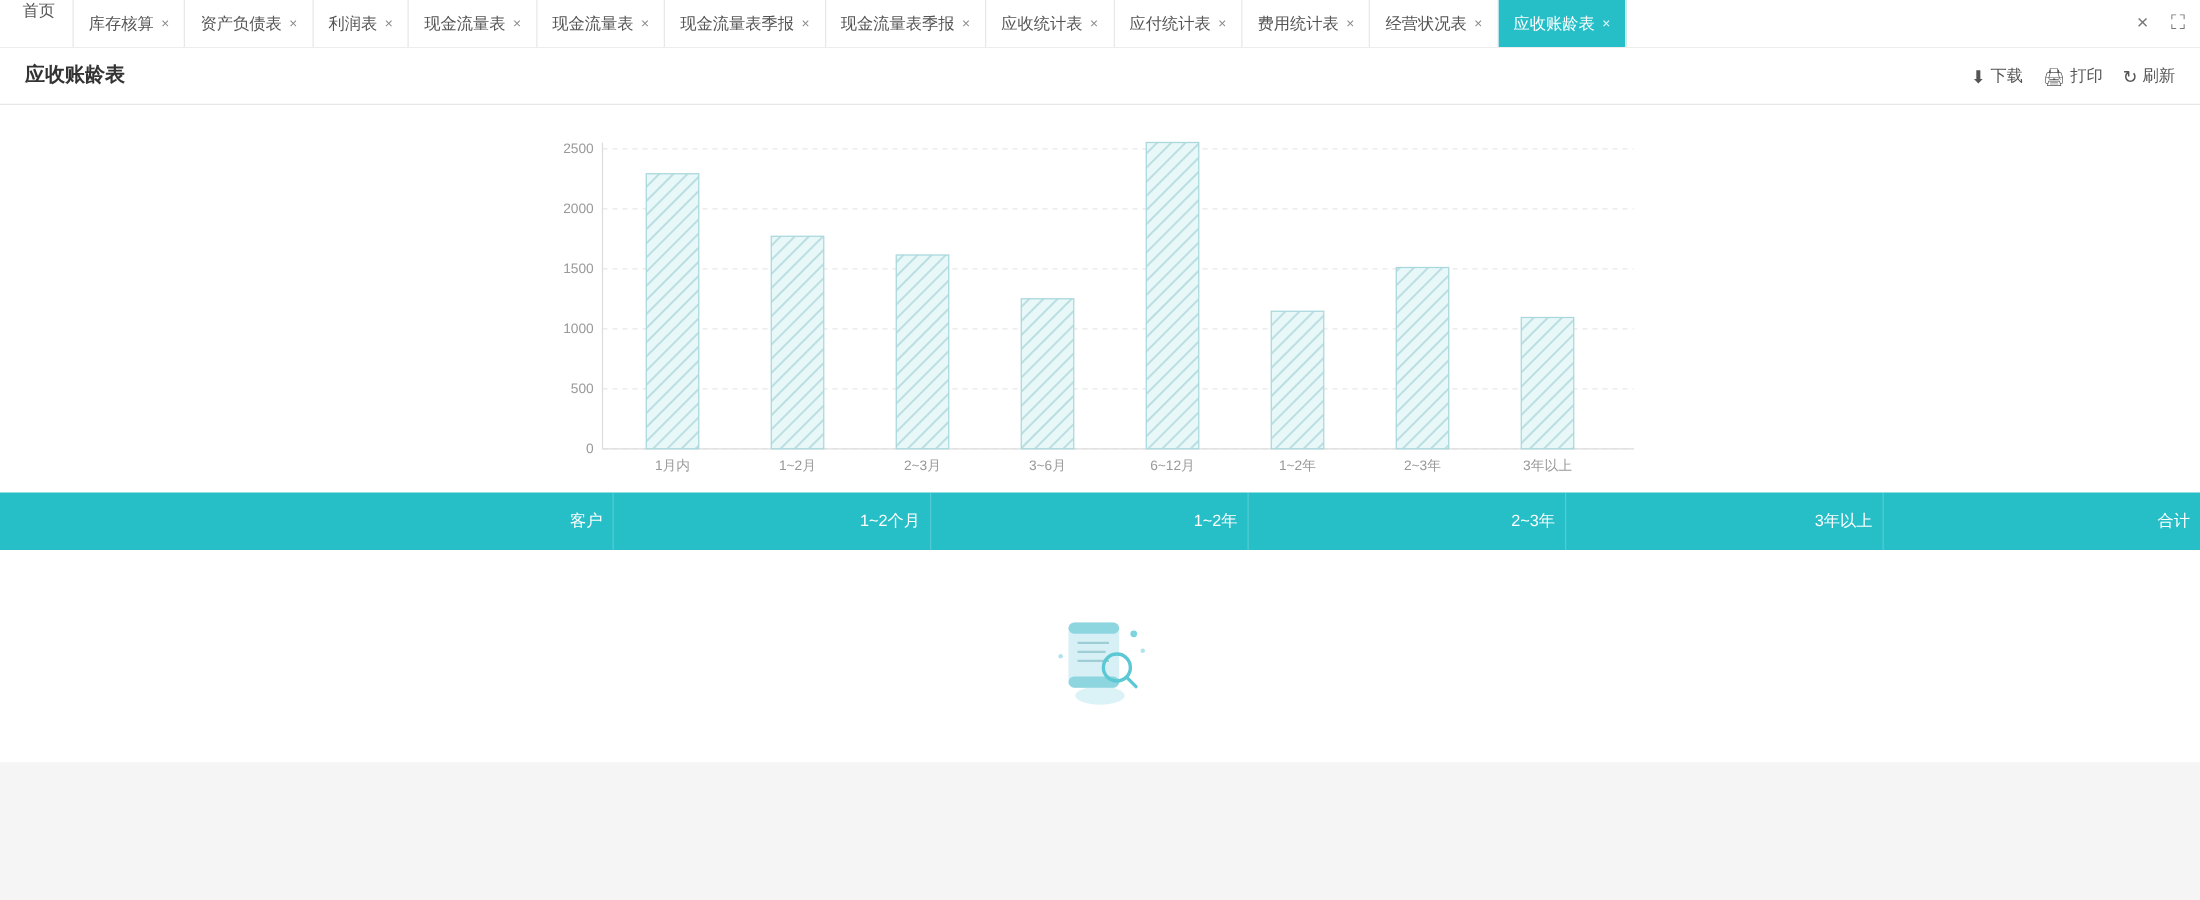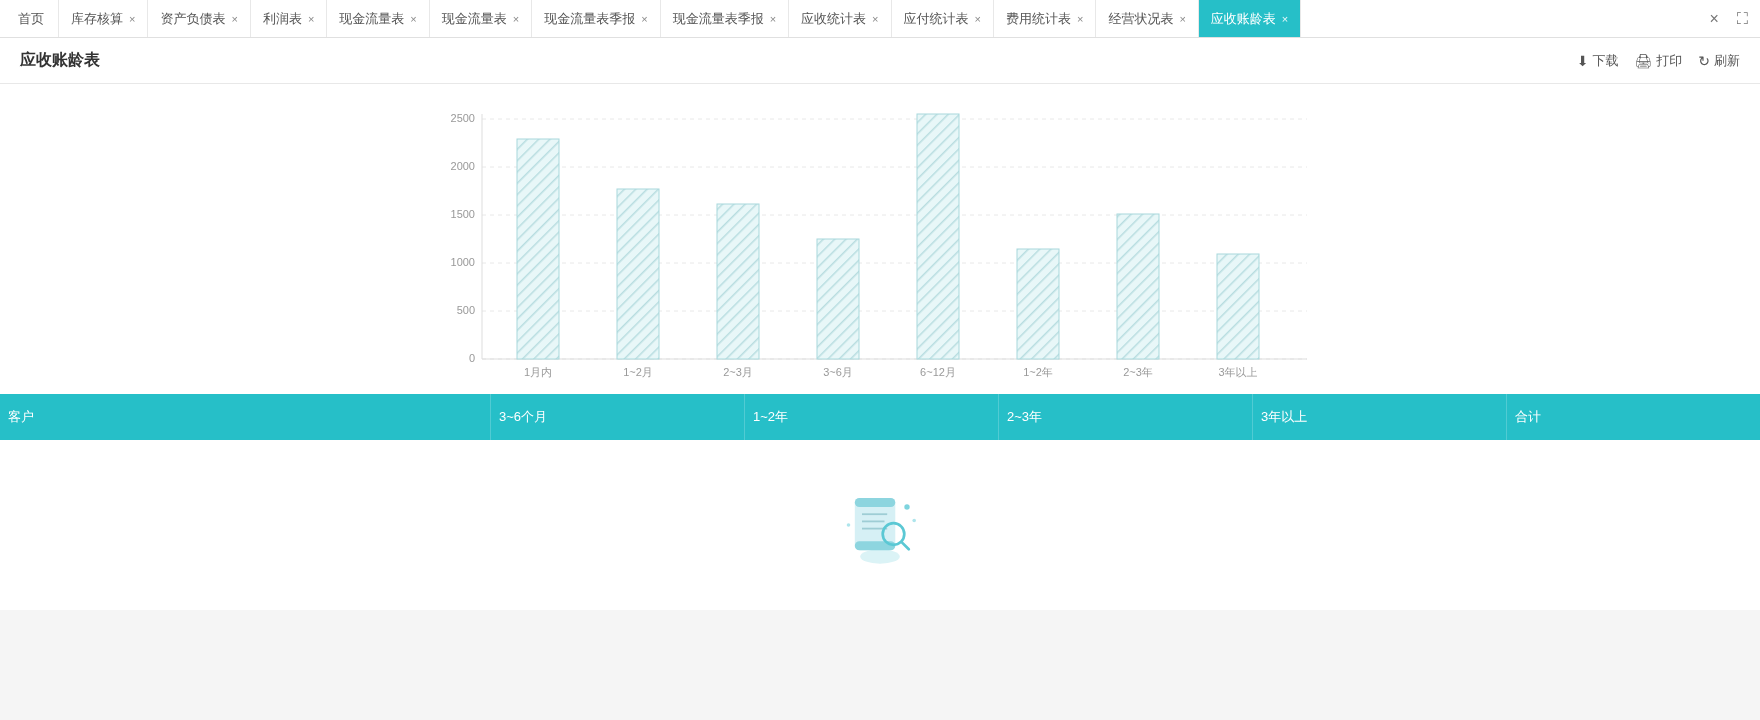--- a/index.html
+++ b/index.html
@@ -37,21 +37,21 @@
     .tab-item .close-btn {
       font-size: 11px;
       color: inherit;
       opacity: 0.7;
       cursor: pointer;
       margin-left: 2px;
     }
     .tab-item.active .close-btn { color: #fff; opacity: 0.9; }
     .tab-home {
       display: inline-flex;
-      align-items: center;
+      align-items: flex-start;
       padding: 0 14px;
       height: 38px;
       cursor: pointer;
       font-size: 13px;
       color: #555;
       border-right: 1px solid #e8e8e8;
       flex-shrink: 0;
     }
     .tab-actions {
       margin-left: auto;
@@ -124,21 +124,21 @@
     }
     .table-header {
       display: flex;
       background: #26bfc8;
       color: #fff;
       font-size: 13px;
     }
     .th-cell {
       flex: 1;
       padding: 14px 8px;
-      text-align: left;
+      text-align: right;
       font-weight: 400;
       border-right: 1px solid rgba(255,255,255,0.2);
     }
     .th-cell:first-child { flex: 2; }
     .th-cell:last-child { border-right: none; }
 
     
     .empty-state {
       display: flex;
       flex-direction: column;
@@ -293,21 +293,21 @@
 
         <rect x="780" y="150" width="42" height="105" fill="url(#hatch)" stroke="#a8d8dc" stroke-width="1"></rect>
         <text x="801" y="272" font-size="11" fill="#999" text-anchor="middle">3年以上</text>
       </svg>
     </div>
   </div>
 
   <div class="table-section">
     <div class="table-header">
       <div class="th-cell">客户</div>
-      <div class="th-cell">3~6个月</div>
+      <div class="th-cell">1~2个月</div>
       <div class="th-cell">1~2年</div>
       <div class="th-cell">2~3年</div>
       <div class="th-cell">3年以上</div>
       <div class="th-cell">合计</div>
     </div>
 
     <div class="empty-state">
       <div class="empty-icon">
         <svg viewBox="0 0 100 100" xmlns="http://www.w3.org/2000/svg">
 

